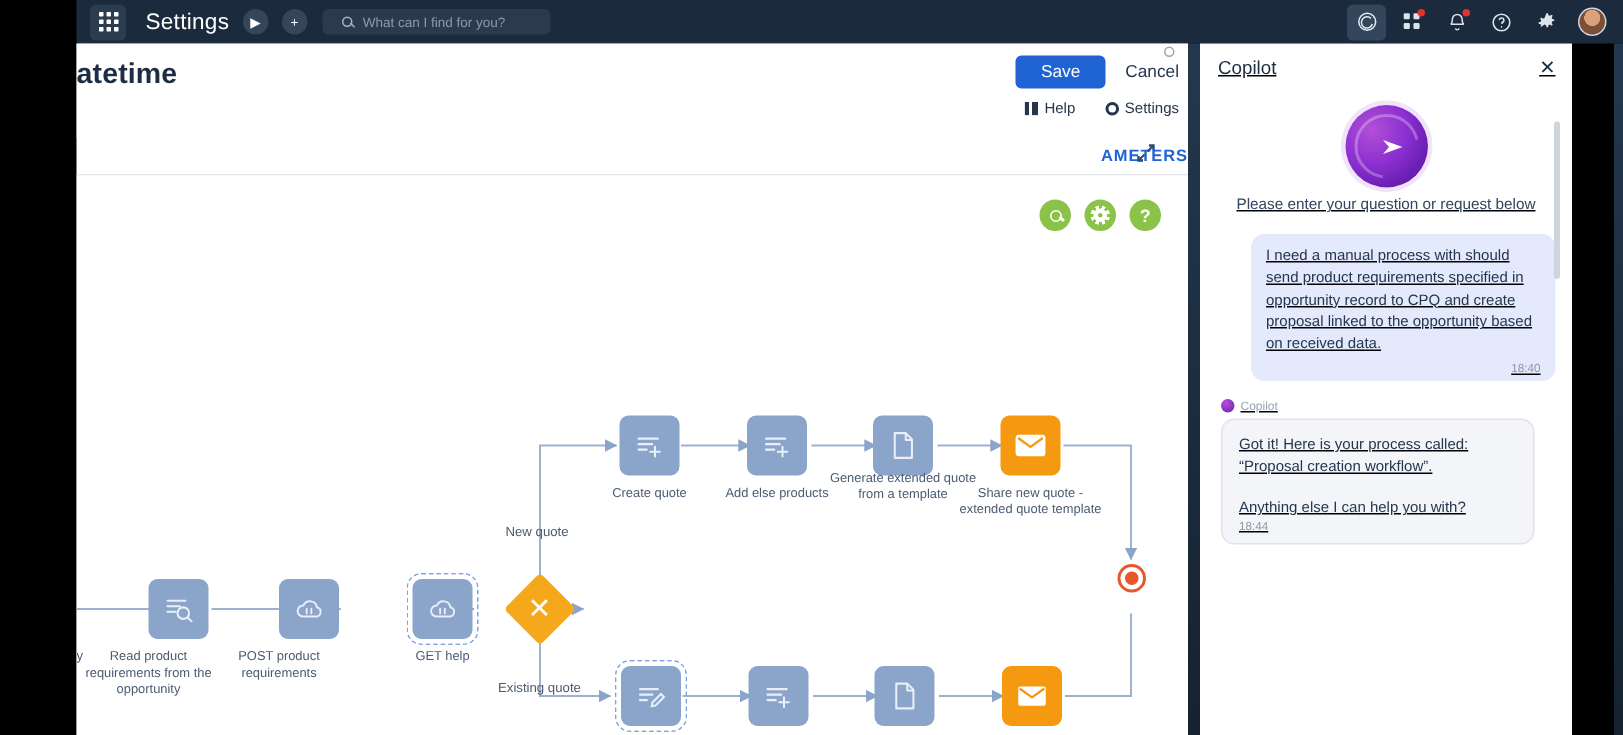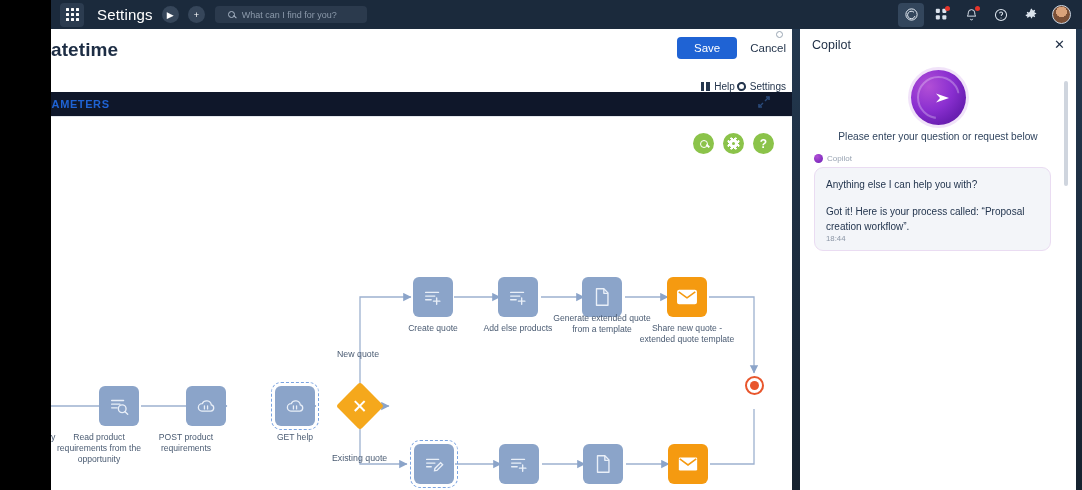--- a/index.html
+++ b/index.html
@@ -66,40 +66,40 @@
   }
   .avatar {
     width: 19px; height: 19px; border-radius: 50%;
     background: radial-gradient(circle at 50% 35%, #d9a27a 0 38%, #7a4f36 39% 100%);
     border: 1.5px solid #cfd8e3;
   }
 
   
   .page {
     position: absolute; left: 51px; top: 29px; width: 741px; height: 461px;
-    background: #0f172a; overflow: hidden;
+    background: #ffffff; overflow: hidden;
   }
   .page-header { position: relative; height: 63px; background: #fff; }
   .page-title {
     position: absolute; left: 0px; top: 10px; font-size: 19px;
     color: #1d2d44; font-weight: 700; letter-spacing: .1px;
   }
   .hdr-actions { position: absolute; right: 0px; top: 8px; text-align: right; }
   .btn-row { display: flex; align-items: center; justify-content: flex-end; gap: 7px; }
   .btn-save {
     background: #1f63d4; color: #fff; font-size: 11.5px; border: none;
     border-radius: 4px; padding: 5px 17px; cursor: pointer;
   }
   .btn-cancel {
     background: transparent; color: #25364d; font-size: 11.5px; border: none;
     padding: 5px 6px; cursor: pointer;
   }
   .link-row {
-    display: flex; align-items: flex-start; justify-content: flex-end; gap: 2px;
-    margin-top: 22px; margin-right: 6px;
+    display: flex; align-items: flex-start; justify-content: flex-end; gap: 20px;
+    margin-top: 8px; margin-right: 6px;
   }
   .mini-link {
     display: flex; align-items: center; gap: 4px; color: #25364d; font-size: 10px;
     cursor: pointer;
   }
   .ic-help {
     width: 9px; height: 9px; background: #25364d;
     -webkit-mask: linear-gradient(#000 0 0) left/3px 9px no-repeat,
                   linear-gradient(#000 0 0) right/4px 9px no-repeat;
             mask: linear-gradient(#000 0 0) left/3px 9px no-repeat,
@@ -119,21 +119,21 @@
             mask: radial-gradient(circle, transparent 0 46%, #000 47%);
   }
   .gear-tiny-top {
     position: absolute; right: 9px; top: 2px; width: 7px; height: 7px;
     border-radius: 50%; border: 1.6px solid #9aa6b4;
   }
 
   
   .tabstrip {
     position: relative; height: 25px; border-bottom: 1px solid #e3e7ec;
-    display: flex; align-items: flex-end;
+    display: flex; align-items: flex-end; justify-content: flex-end;
   }
   .tab {
     font-size: 11px; color: #1f63d4; letter-spacing: .6px; font-weight: 600;
     padding: 0 0 6px 0; position: relative; cursor: pointer;
   }
   .expand-ic {
     position: absolute; right: 22px; top: 4px; width: 12px; height: 12px; cursor: pointer;
   }
   .expand-ic svg { display: block; }
 
@@ -208,22 +208,22 @@
     position: absolute; left: 792px; top: 29px; width: 8px; height: 461px;
     background: linear-gradient(180deg,#23384f,#16222f);
   }
   .rightedge {
     position: absolute; left: 1076px; top: 29px; width: 6px; height: 461px;
     background: linear-gradient(180deg,#23384f,#16222f);
   }
 
   
   .copilot {
-    position: absolute; left: 800px; top: 29px; width: 276px; height: 461px;
-    background: #fff; overflow: hidden;
+    position: absolute; left: 800px; top: 29px; width: 248px; height: 461px;
+    background: #fff; overflow: hidden; text-decoration: underline;
   }
   .cp-head {
     height: 31px; display: flex; align-items: center; justify-content: space-between;
     padding: 0 11px 0 12px;
   }
   .cp-title { font-size: 12.5px; color: #1d2d44; }
   .cp-close { font-size: 13px; color: #1d2d44; cursor: pointer; line-height: 1; }
   .cp-logo {
     width: 55px; height: 55px; border-radius: 50%; margin: 10px auto 0;
     background: radial-gradient(circle at 32% 30%, #b24fd6 0%, #8a2fd0 45%, #6c1fb4 72%, #5a19a0 100%);
@@ -529,28 +529,32 @@
       <span class="cp-close">✕</span>
     </div>
 
     <div class="cp-logo">
       <svg width="26" height="16" viewBox="0 0 26 16" fill="#fff">
         <path d="M2 8h13l-4-4.6L24 8l-13 4.6L15 8H2z"></path>
       </svg>
     </div>
     <div class="cp-sub">Please enter your question or request below</div>
 
+    <div class="msg-user">
+      <p>I need a manual process with should send product requirements specified in opportunity record to CPQ and create proposal linked to the opportunity based on received data.</p>
+      <div class="msg-time">18:40</div>
+    </div>
 
     <div class="bot-label">
       <span class="bot-dot"></span>
       <span>Copilot</span>
     </div>
     <div class="msg-bot">
+      <p>Got it! Here is your process called: “Proposal creation workflow”.</p>
       <p>Anything else I can help you with?</p>
-      <p>Got it! Here is your process called: “Proposal creation workflow”.</p>
       <div class="msg-time">18:44</div>
     </div>
 
     <div class="cp-scroll"></div>
   </div>
 
   <div class="rightedge"></div>
 </div>
 
 </body></html>

